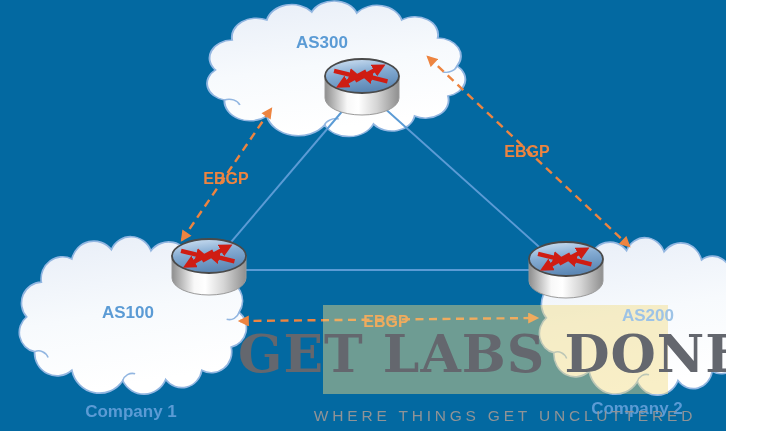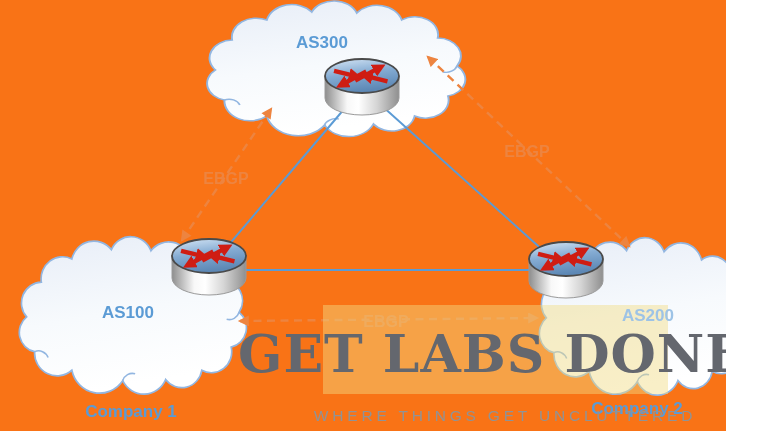--- a/index.html
+++ b/index.html
@@ -1,20 +1,20 @@
 <!DOCTYPE html>
 <html><head>
 <meta charset="utf-8">
 <style>
   html, body { margin: 0; padding: 0; background: #ffffff; }
   .stage {
     position: relative;
     width: 726px;
     height: 431px;
-    background: #f97316;
+    background: #0369a1;
     overflow: hidden;
     font-family: "Liberation Sans", sans-serif;
   }
   svg { display: block; }
   text { font-family: "Liberation Sans", sans-serif; }
   .as-label   { font-size: 17px; font-weight: 600; }
   .company    { font-size: 17px; font-weight: 600; }
   .ebgp       { font-size: 16px; font-weight: 600; }
   .wm-title   { font-family: "DejaVu Serif", "Liberation Serif", serif;
                 font-size: 52px; font-weight: 700; letter-spacing: 1px; }

